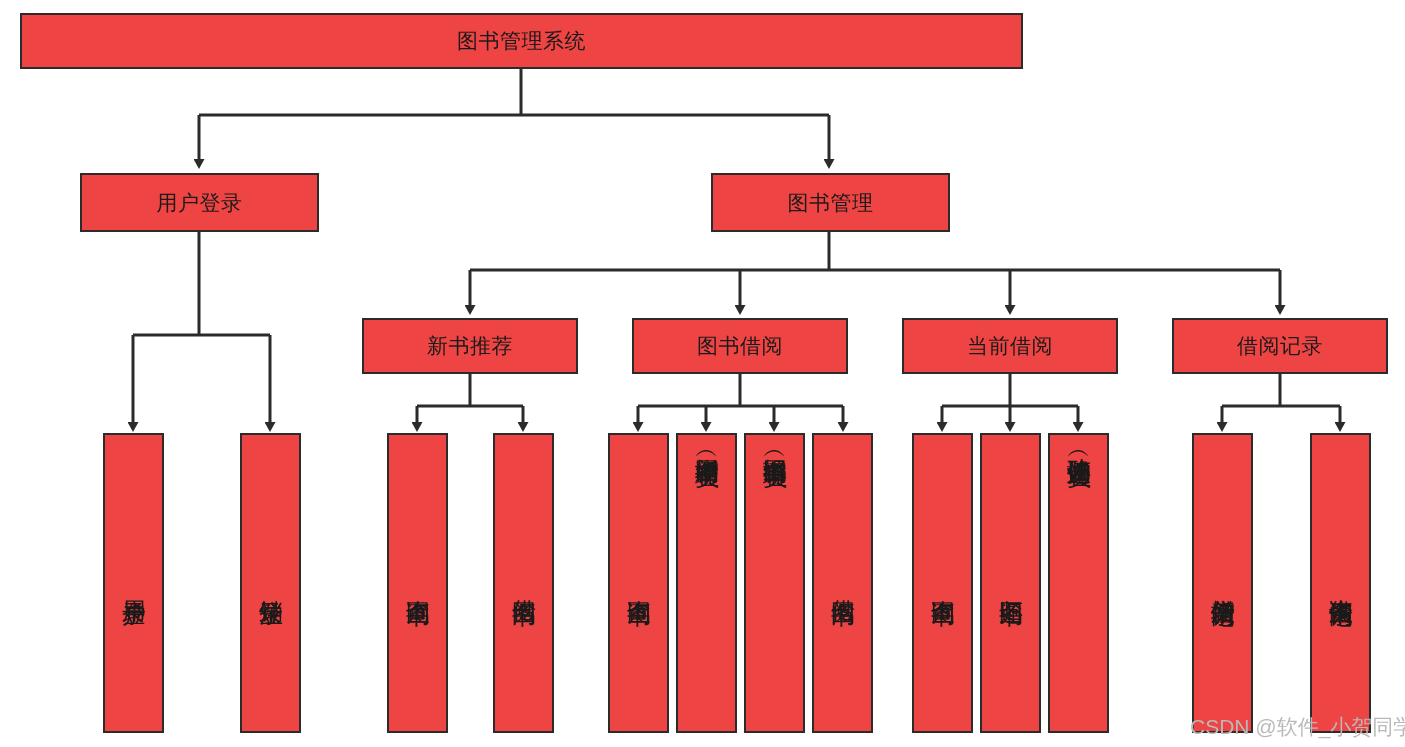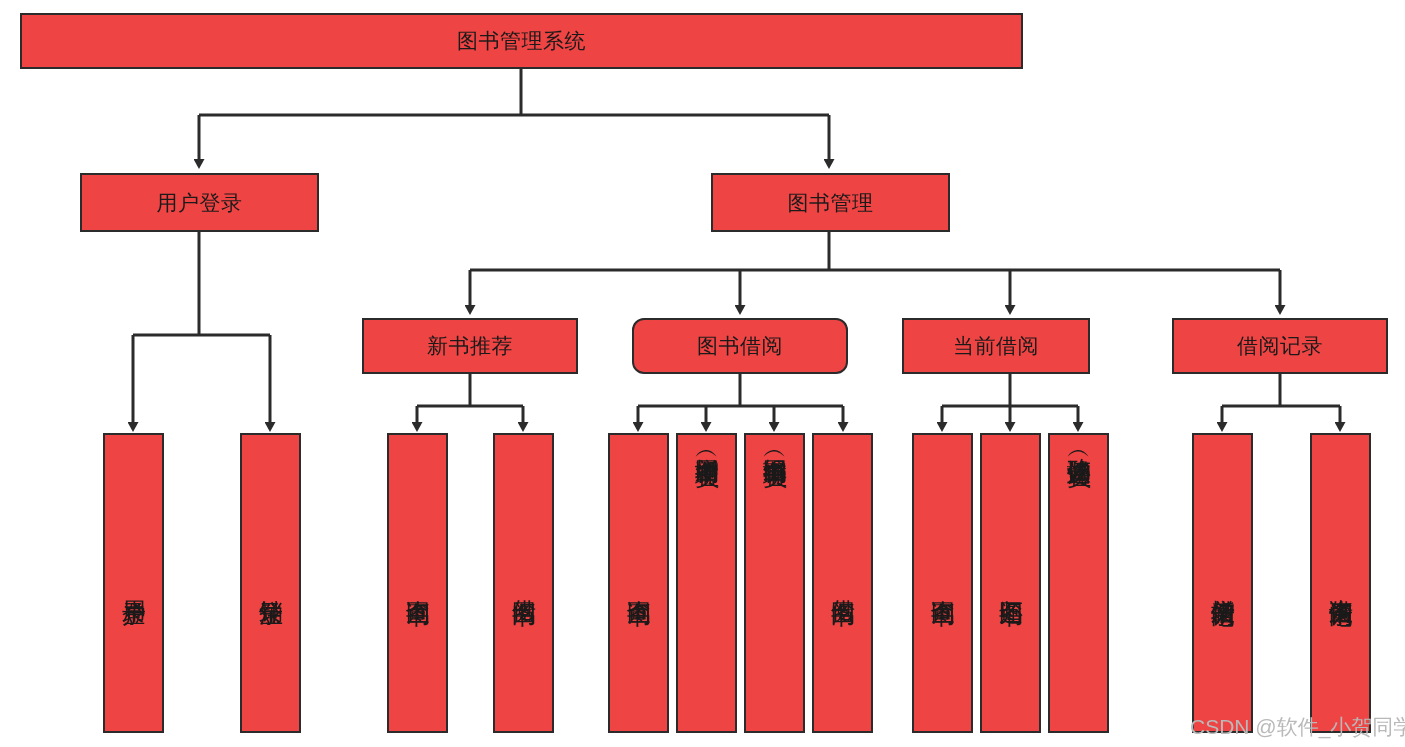--- a/index.html
+++ b/index.html
@@ -133,24 +133,24 @@
   <div class="node horiz" style="left:80px; top:173px; width:239px; height:59px;">
     <span class="node-label">用户登录</span>
   </div>
   <div class="node horiz" style="left:362px; top:318px; width:216px; height:56px;">
     <span class="node-label">新书推荐</span>
   </div>
 
   <div class="node horiz" style="left:711px; top:173px; width:239px; height:59px;">
     <span class="node-label">图书管理</span>
   </div>
-  <div class="node horiz" style="left:632px; top:318px; width:216px; height:56px;border-radius:12px;">
+  <div class="node horiz" style="left:632px; top:318px; width:216px; height:56px;">
     <span class="node-label">图书借阅</span>
   </div>
-  <div class="node horiz" style="left:902px; top:318px; width:188px; height:56px;">
+  <div class="node horiz" style="left:902px; top:318px; width:216px; height:56px;">
     <span class="node-label">当前借阅</span>
   </div>
   <div class="node horiz" style="left:1172px; top:318px; width:216px; height:56px;">
     <span class="node-label">借阅记录</span>
   </div>
 
   <div class="node vert" style="left:103px; top:433px; width:61px; height:300px;">
     <span class="node-label">用户登录</span>
   </div>
   <div class="node vert" style="left:240px; top:433px; width:61px; height:300px;">

